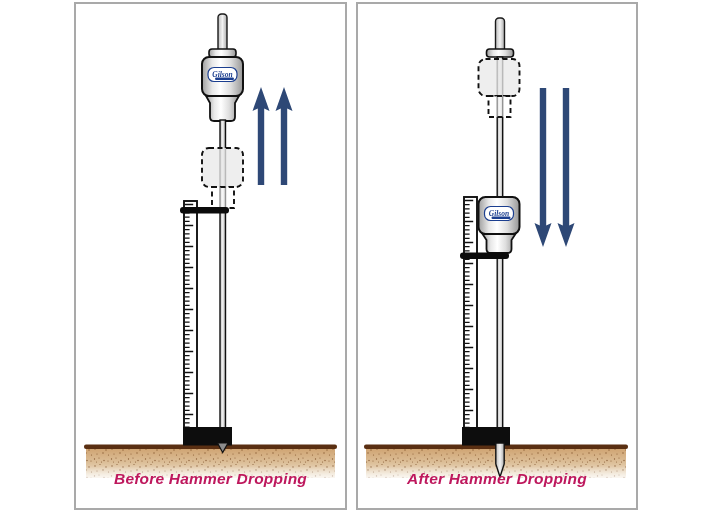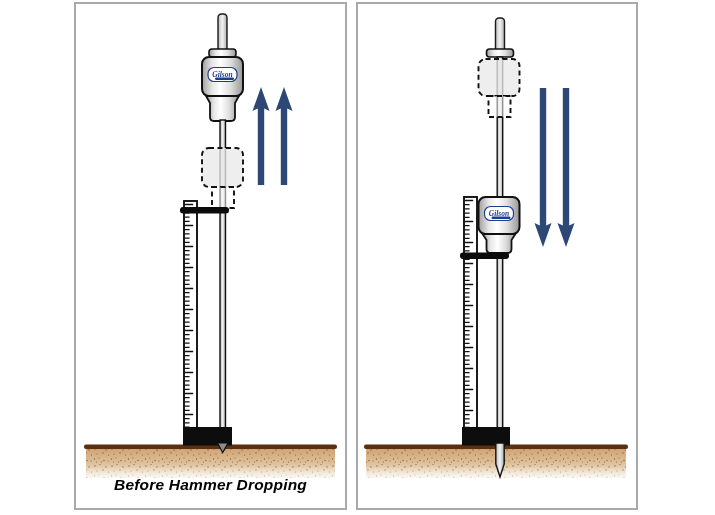--- a/index.html
+++ b/index.html
@@ -3,23 +3,23 @@
 <meta charset="utf-8">
 <style>
   html,body{margin:0;padding:0;background:#ffffff;}
   .stage{position:relative;width:715px;height:515px;background:#ffffff;overflow:hidden;
          font-family:"Liberation Sans",sans-serif;padding-left:14px;}
   .panel{position:absolute;top:2px;height:504px;background:#ffffff;
          border:2px solid #a9a9a9;}
   .panel-before{left:74px;width:269px;}
   .panel-after{left:356px;width:278px;}
   .panel svg{position:absolute;left:0;top:0;}
-  .caption{position:absolute;left:0;bottom:14px;width:100%;text-align:center;
+  .caption{position:absolute;left:0;bottom:20px;width:100%;text-align:center;
            font-weight:bold;font-style:italic;font-size:15.5px;letter-spacing:.2px;
-           color:#000000;}
+           color:#be185d;}
 </style>
 </head>
 <body>
 
 <div class="stage">
 
   <div class="panel panel-before">
     <svg width="269" height="504" viewBox="0 0 269 504">
       <defs>
         <linearGradient id="metalL" x1="0" y1="0" x2="1" y2="0">
@@ -205,15 +205,16 @@
           <rect x="133.5" y="212.5" width="19" height="2.4" rx="1.2" fill="#1b3e8f"></rect>
         </g>
         <path d="M124.5,230 L157.5,230 L153.5,236 L153.5,245 Q153.5,249 149.5,249 L132.5,249 Q128.5,249 128.5,245 L128.5,236 Z" fill="url(#metalR)" stroke="#111111" stroke-width="1.8"></path>
       </g>
 
       <rect x="102" y="248.5" width="49" height="6.5" rx="3" fill="#0b0b0b"></rect>
 
       <rect x="104" y="423" width="48" height="18.5" fill="#0d0d0d"></rect>
       <path d="M137.8,439 L146.2,439 L146.2,460 L142,473 L137.8,460 Z" fill="url(#rodR)" stroke="#111111" stroke-width="1.4"></path>
     </svg>
+    <div class="caption">After Hammer Dropping</div>
   </div>
 
 </div>
 
 </body></html>

